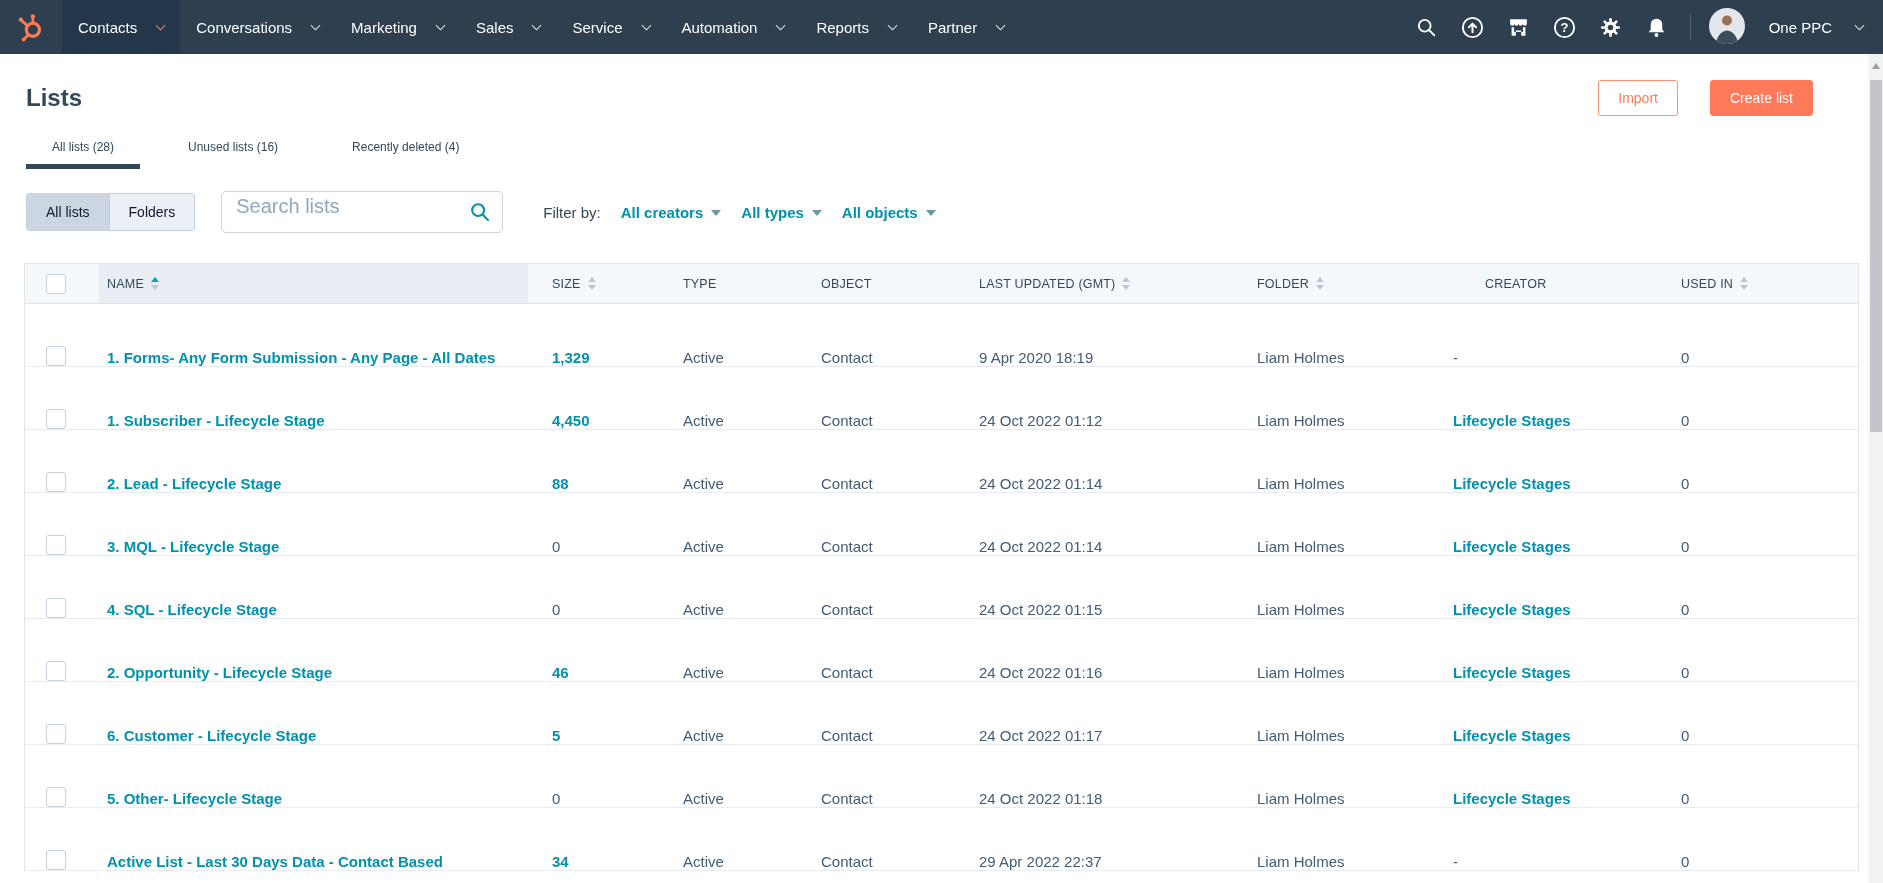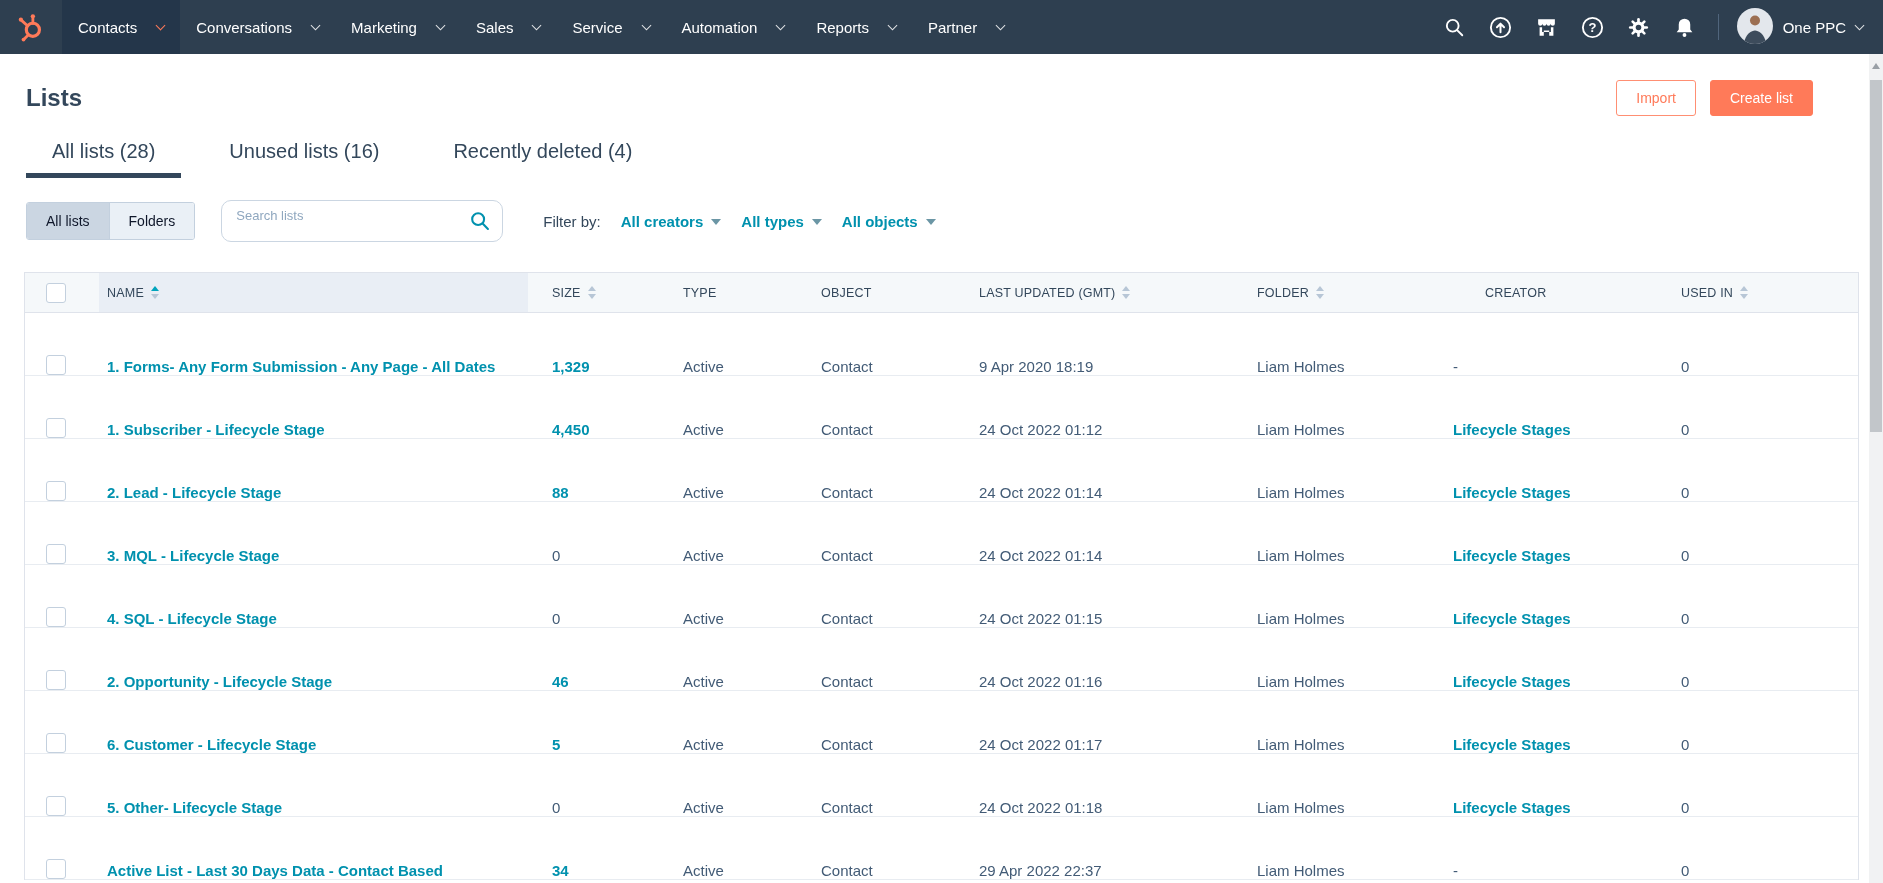--- a/index.html
+++ b/index.html
@@ -12,46 +12,46 @@
   .logo{width:62px;height:54px;display:flex;align-items:center;justify-content:center;cursor:pointer}
   .nav-item{height:54px;display:flex;align-items:center;gap:20px;padding:0 16px;
             font-size:15px;cursor:pointer;white-space:nowrap}
   .nav-item.active{background:#24364a}
   .chev{width:7px;height:7px;border-right:1.7px solid rgba(255,255,255,.85);
         border-bottom:1.7px solid rgba(255,255,255,.85);transform:rotate(45deg);margin-top:-4px}
   .chev.orange{border-color:#ff7a59}
   .nav-right{margin-left:auto;display:flex;align-items:center;padding-right:20px}
   .nav-icon{width:46px;height:54px;display:flex;align-items:center;justify-content:center;cursor:pointer}
   .nav-divider{width:1px;height:26px;background:#50657c;margin:0 10px}
-  .account{display:flex;align-items:center;gap:10px;cursor:pointer;font-size:15px;margin-left:8px}
+  .account{display:flex;align-items:center;gap:24px;cursor:pointer;font-size:15px;margin-left:8px}
 
   
   .page-header{display:flex;align-items:center;padding:26px 70px 0 26px}
   .page-title{font-size:24px;font-weight:bold;color:#33475b}
-  .header-buttons{margin-left:auto;display:flex;gap:14px}
+  .header-buttons{margin-left:auto;display:flex;gap:32px}
   .btn{height:36px;border-radius:3px;font-size:14px;padding:0 19px;display:flex;
        align-items:center;cursor:pointer;font-family:inherit}
   .btn-outline{background:#fff;border:1px solid #ff8f73;color:#ff7a59}
   .btn-solid{background:#ff7a59;border:1px solid #ff7a59;color:#fff}
 
   
   .tabs{display:flex;margin:24px 0 0 26px}
-  .tab{font-size:20px;color:#33475b;padding:0 26px 15px;margin-right:22px;position:relative;cursor:pointer}
+  .tab{font-size:12px;color:#33475b;padding:0 26px 15px;margin-right:22px;position:relative;cursor:pointer}
   .tab.active::after{content:"";position:absolute;left:0;right:0;bottom:0;height:5px;background:#33475b}
 
   
   .filter-row{display:flex;align-items:center;margin:22px 0 0 26px}
   .toggle-group{display:flex;border:1px solid #c3d0de;border-radius:3px;overflow:hidden;height:38px}
   .toggle-btn{padding:0 19px;display:flex;align-items:center;font-size:14px;color:#0f172a;
               background:#eaf0f6;cursor:pointer}
   .toggle-btn.active{background:#cbd6e2}
   .toggle-btn + .toggle-btn{border-left:1px solid #c3d0de}
   .search-box{position:relative;margin-left:26px}
-  .search-input{width:282px;height:42px;border:1px solid #cbd6e2;border-radius:10px;
-                padding:0 46px 12px 14px;font-size:13px;color:#33475b;font-family:inherit;outline:none}
+  .search-input{width:282px;height:42px;border:1px solid #cbd6e2;border-radius:5px;
+                padding:0 46px 12px 14px;font-size:20px;color:#33475b;font-family:inherit;outline:none}
   .search-input::placeholder{color:#8fa7bf}
   .search-icon{position:absolute;right:12px;top:10px;cursor:pointer}
   .filter-by{margin-left:40px;font-size:15px;color:#33475b}
   .dropdown{margin-left:20px;display:flex;align-items:center;gap:8px;color:#0091ae;
             font-weight:bold;font-size:15px;cursor:pointer}
   .dd-caret{width:0;height:0;border-left:5px solid transparent;border-right:5px solid transparent;
             border-top:6px solid #6b96a5;margin-top:2px}
 
   
   .table{margin:30px 24px 0;border:1px solid #dfe3eb;border-bottom:none}

